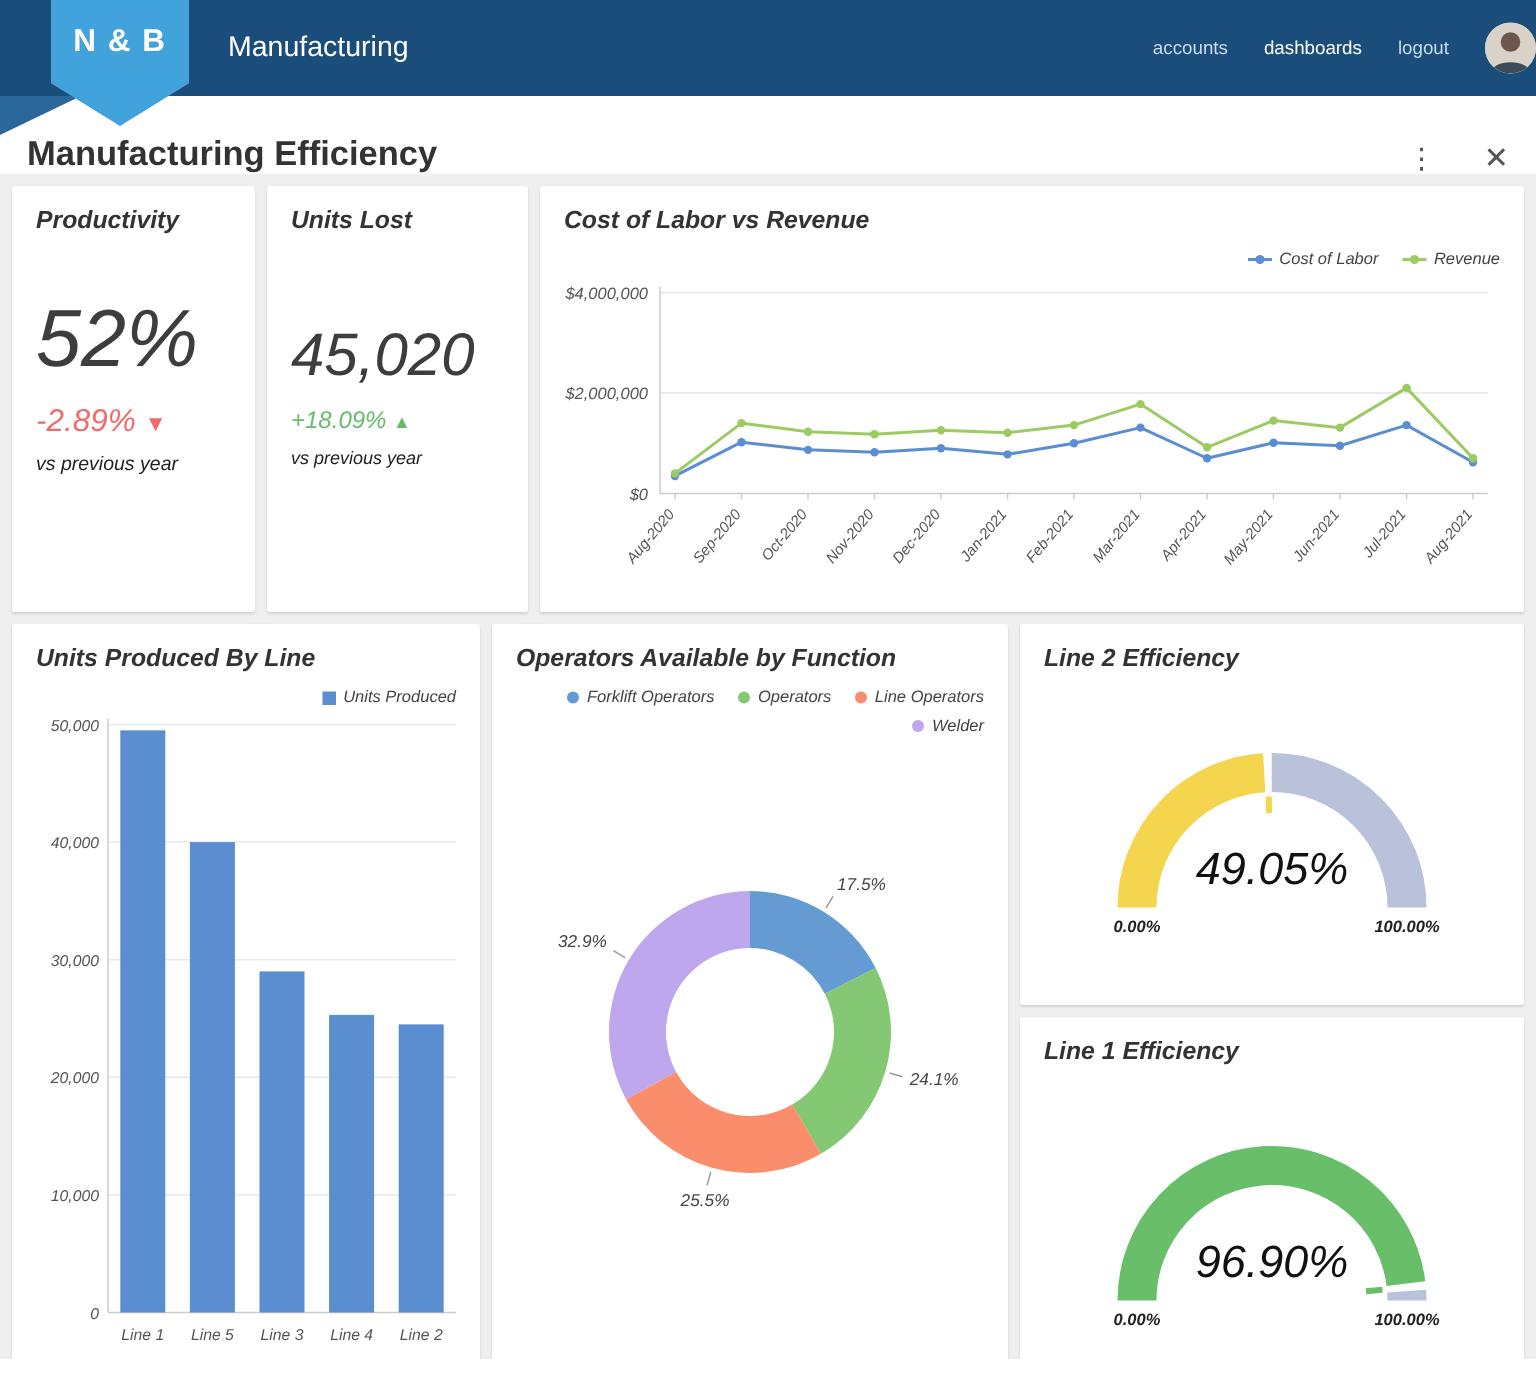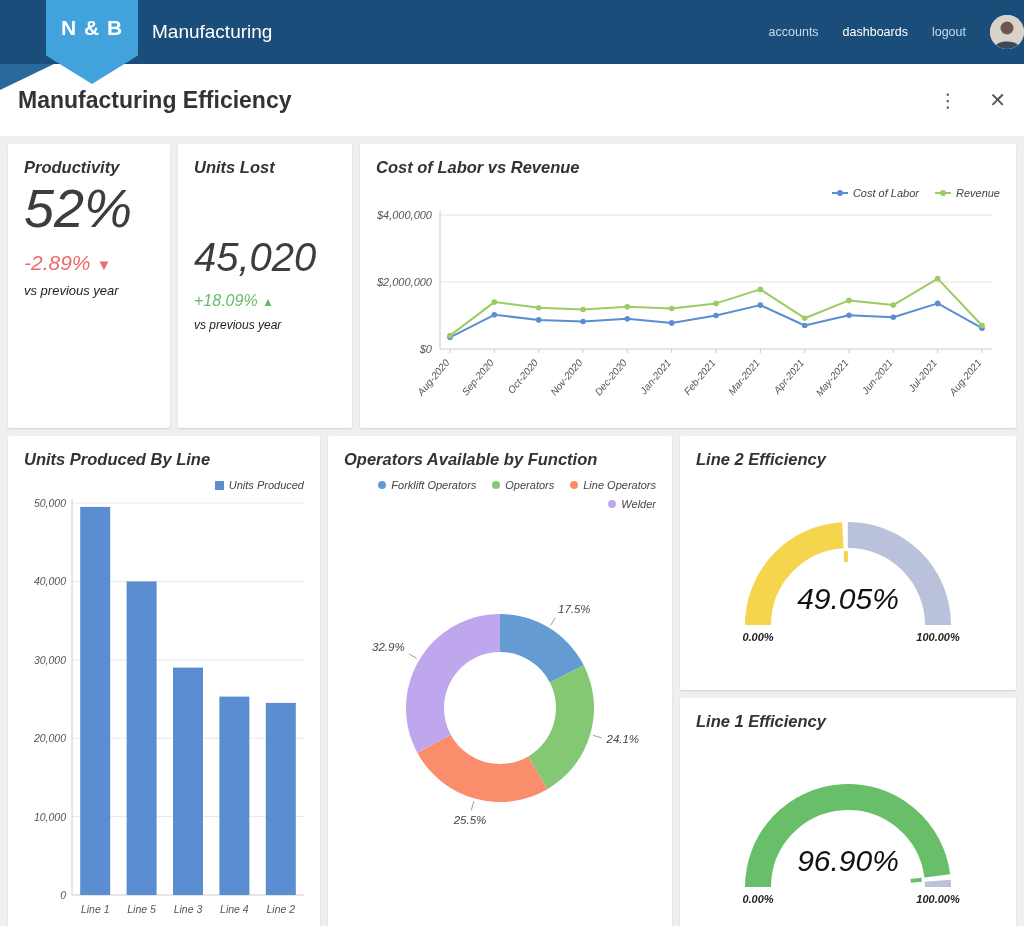--- a/index.html
+++ b/index.html
@@ -5,43 +5,43 @@
   * { box-sizing: border-box; }
   html,body { margin:0; padding:0; }
   body {
     width:1024px; height:926px; overflow:hidden;
     font-family:"Liberation Sans", sans-serif; background:#fff;
   }
   
   .navbar { height:64px; background:#1b4d7b; display:flex; align-items:center; position:relative; z-index:5; }
   .logo-ribbon { position:absolute; left:0; top:64px; width:54px; height:26px; background:#2a689c;
     clip-path:polygon(0 0,100% 0,0 100%); }
-  .logo-badge { position:absolute; left:46px; top:0; width:92px; height:84px; background:#42a2dc;
+  .logo-badge { position:absolute; left:34px; top:0; width:92px; height:84px; background:#42a2dc;
     clip-path:polygon(0 0,100% 0,100% 66%,50% 100%,0 66%);
     display:flex; justify-content:center; padding-top:16px; color:#fff;
     font-size:21px; font-weight:bold; letter-spacing:1px; z-index:6; }
   .brand { color:#fff; font-size:19px; margin-left:152px; font-weight:400; }
   .nav-right { margin-left:auto; display:flex; align-items:center; gap:24px; padding-right:0;justify-content:space-between; }
   .nav-link { color:#c8dcee; font-size:12.5px; cursor:pointer; }
   .nav-link.active { color:#fff; font-weight:normal; }
   .avatar { width:34px; height:34px; border-radius:50%; overflow:hidden; background:#d6dde3; cursor:pointer; flex:none; }
   
-  .page-header { height:72px; background:#fff; display:flex; align-items:center; padding:0 18px; }
+  .page-header { height:52px; background:#fff; display:flex; align-items:flex-end; padding:0 18px; }
   .page-title { font-size:23px; font-weight:bold; color:#333; margin:0; }
   .header-actions { margin-left:auto; display:flex; align-items:center; gap:32px; color:#555; }
   .kebab-icon { font-size:19px; cursor:pointer; line-height:1; }
   .close-icon { font-size:20px; cursor:pointer; line-height:1; }
   
   .content { height:790px; background:#efeff0; padding:8px; overflow:hidden;
     display:flex; flex-direction:column; gap:8px; }
   .row { display:flex; gap:8px; align-items:flex-start; }
   .card { background:#fff; border-radius:2px; box-shadow:0 1px 2px rgba(0,0,0,0.12); padding:14px 16px;font-style:italic; }
   .card-title { font-size:16.5px; font-weight:bold; color:#333; }
   
-  .kpi-value-lg { font-size:54px; color:#3d3d3d; }
+  .kpi-value-lg { font-size:54px; color:#3d3d3d; margin-top:38px; }
   .kpi-value-md { font-size:40px; color:#3d3d3d; margin-top:58px; }
   .kpi-delta-lg { font-size:21px; margin-top:12px; }
   .kpi-delta-md { font-size:16px; margin-top:12px; }
   .kpi-caption    { font-size:13px; color:#222; margin-top:8px; }
   .kpi-caption-sm { font-size:12px; color:#222; margin-top:8px; }
   
   .legend { display:flex; flex-wrap:wrap; column-gap:16px; row-gap:7px; margin-top:10px;
     font-size:11px; color:#444;justify-content:flex-end; }
   .legend-item { display:flex; align-items:center; gap:5px; cursor:pointer; }
   .lmark { display:inline-block; width:16px; height:2px; position:relative; }

